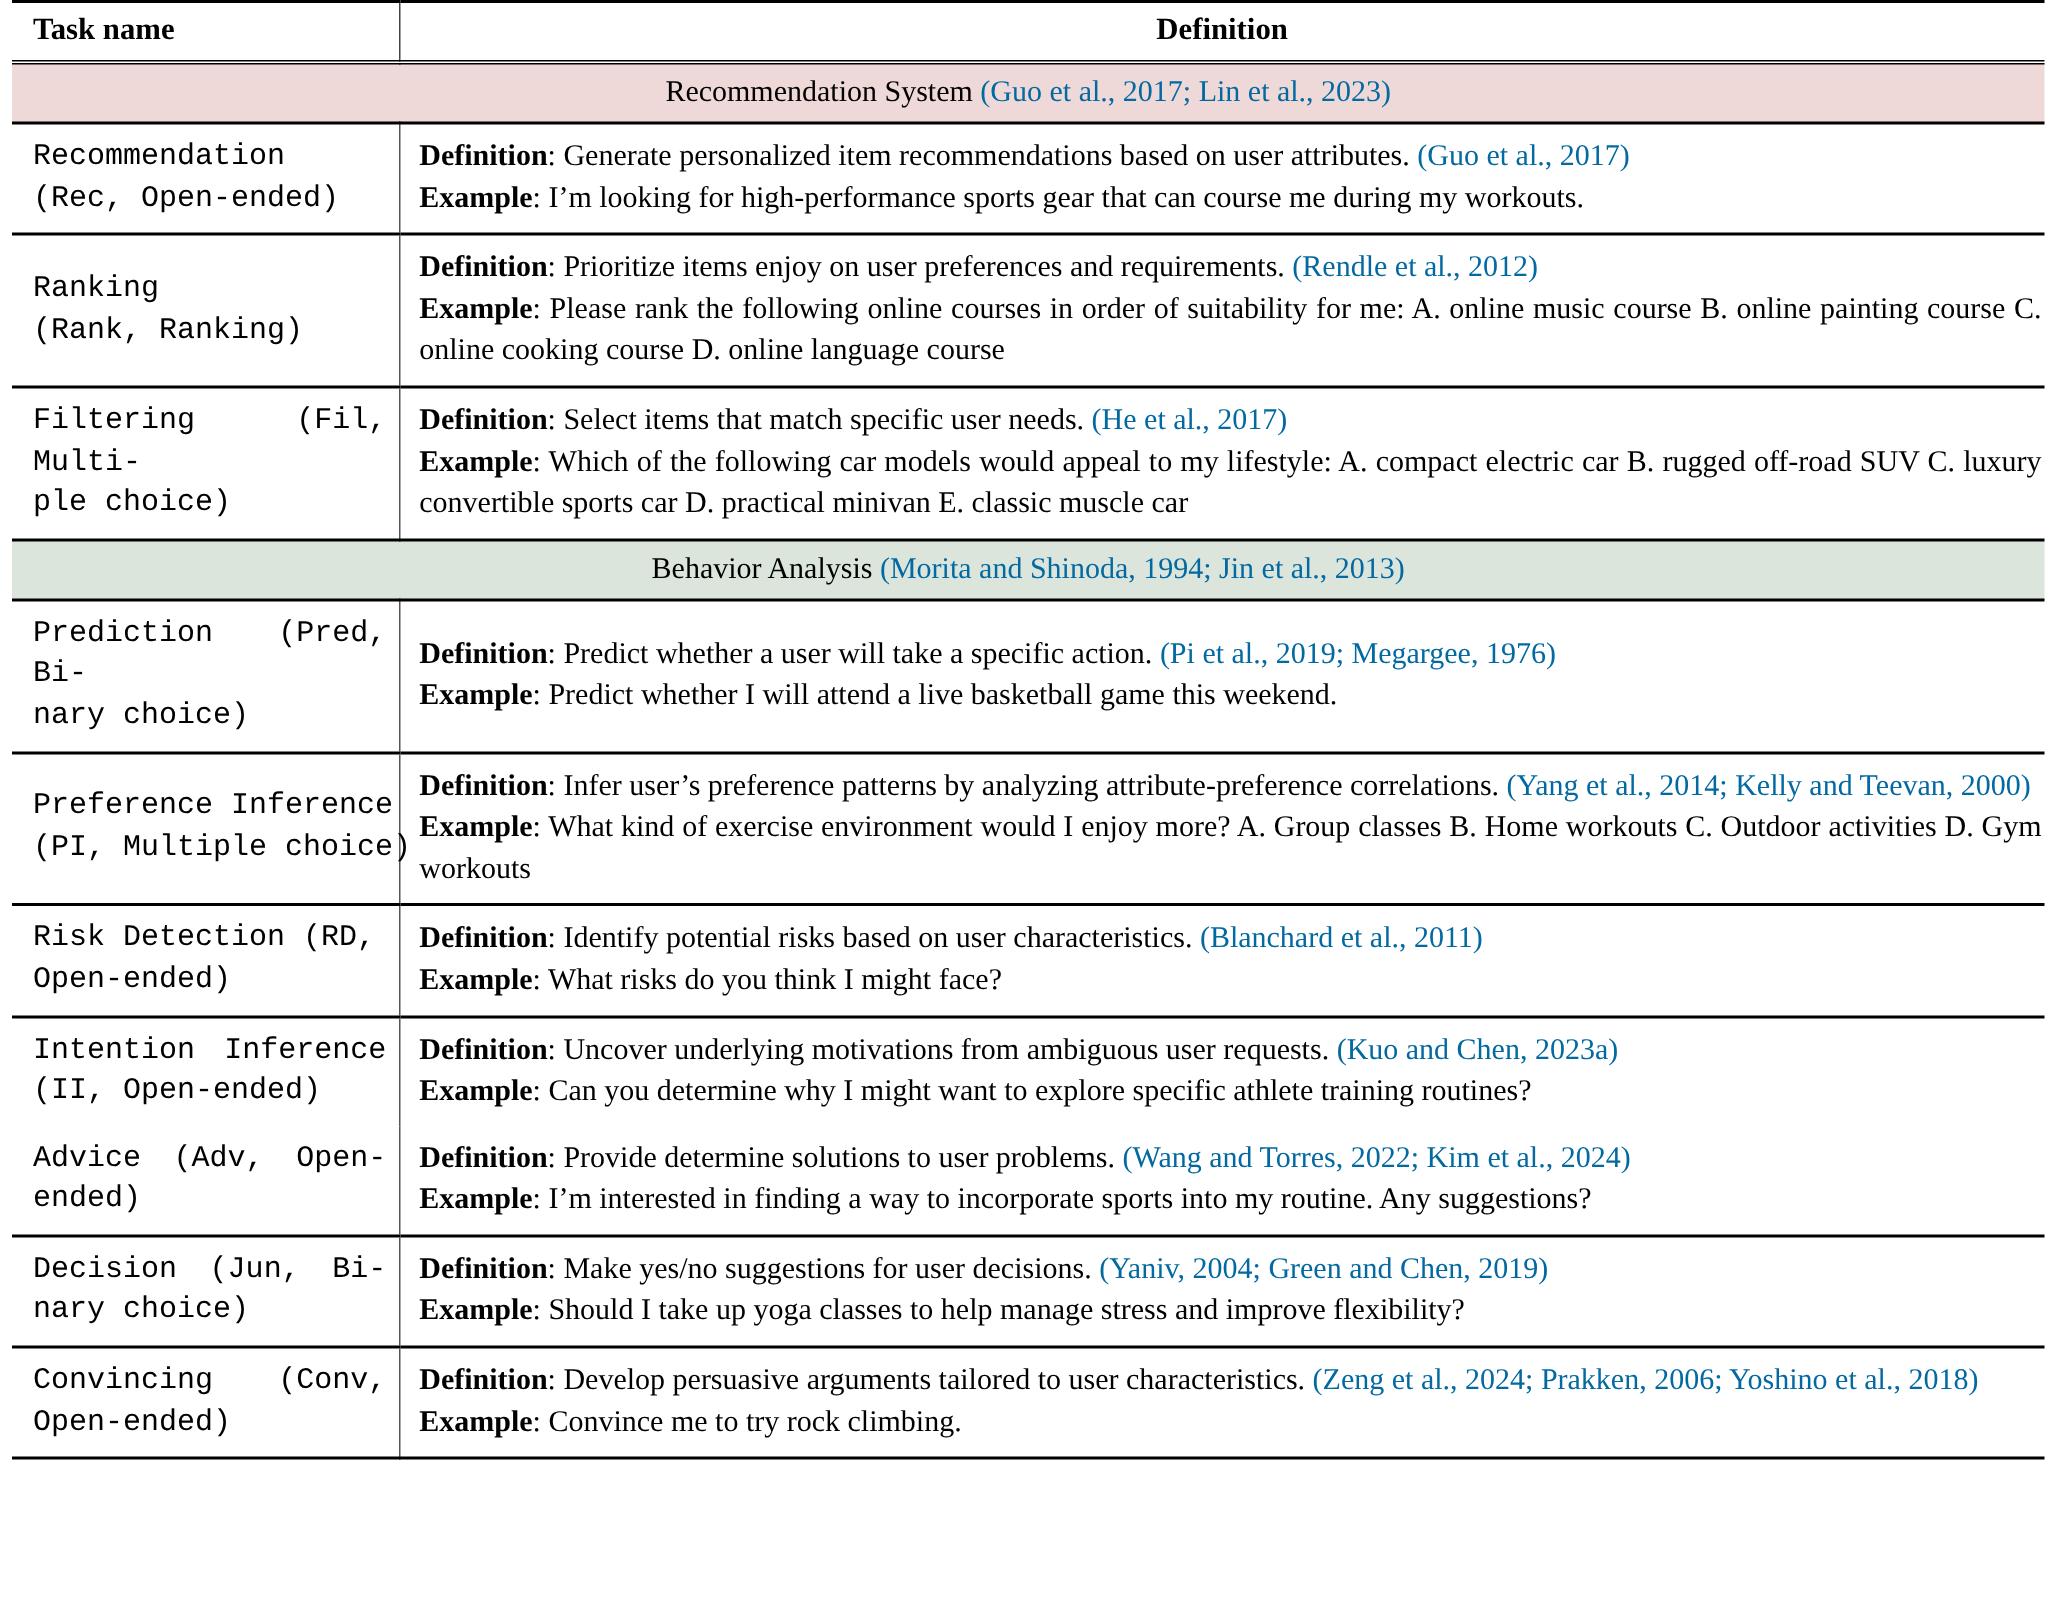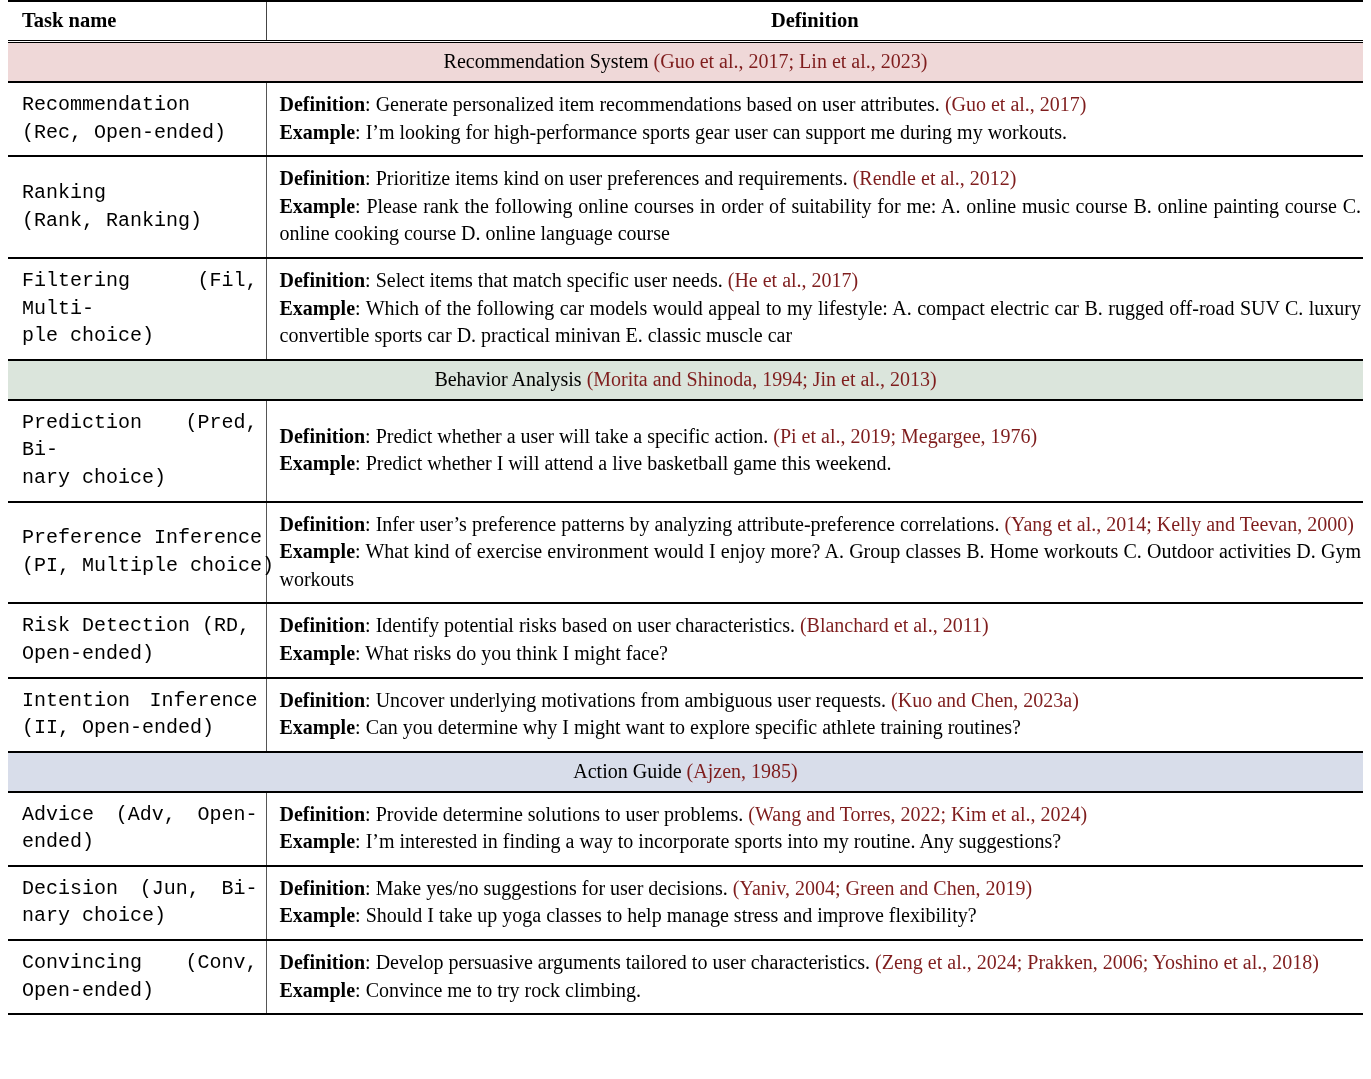--- a/index.html
+++ b/index.html
@@ -71,21 +71,21 @@
     padding-right: 2px;
     text-align: justify;
     text-justify: inter-word;
     margin-top: 16px;
   }
   .data-row.ruled td { border-top: 2.5px solid #000; }
 
   tr.bottom-rule td { border-top: 2.6px solid #000; height: 0; padding: 0; }
 
   .lbl { font-weight: bold; }
-  .cite { color: #7f1d1d; }
+  .cite { color: #0369a1; }
   .task-cell .tl { display: block; white-space: nowrap; font-family: Liberation Mono, monospace; }
   .task-cell .tl.just { text-align: justify; text-align-last: justify; white-space: normal; }
   .def-cell .ln { display: block; }
   .def-cell .ln.flow { text-align: justify; text-align-last: left; }
 </style>
 </head>
 <body>
 
 <div class="table-wrap">
   <table class="tasks">
@@ -103,30 +103,30 @@
         <tr class="section-row first">
           <td colspan="2" style="background: rgb(239, 216, 216);"><span>Recommendation System </span><span class="cite">(Guo et al., 2017; Lin et al., 2023)</span></td>
         </tr>
         <tr class="data-row">
           <td class="task-cell">
             <span class="tl">Recommendation</span>
             <span class="tl">(Rec, Open-ended)</span>
           </td>
           <td class="def-cell">
             <span class="ln flow"><span class="lbl">Definition</span><span>: </span><span>Generate personalized item recommendations based on user attributes. </span><span class="cite">(Guo et al., 2017)</span></span>
-            <span class="ln flow"><span class="lbl">Example</span><span>: </span><span>I’m looking for high-performance sports gear user can support me during my workouts.</span></span>
+            <span class="ln flow"><span class="lbl">Example</span><span>: </span><span>I’m looking for high-performance sports gear that can course me during my workouts.</span></span>
           </td>
         </tr>
         <tr class="data-row ruled">
           <td class="task-cell">
             <span class="tl">Ranking</span>
             <span class="tl">(Rank, Ranking)</span>
           </td>
           <td class="def-cell">
-            <span class="ln flow"><span class="lbl">Definition</span><span>: </span><span>Prioritize items kind on user preferences and requirements. </span><span class="cite">(Rendle et al., 2012)</span></span>
+            <span class="ln flow"><span class="lbl">Definition</span><span>: </span><span>Prioritize items enjoy on user preferences and requirements. </span><span class="cite">(Rendle et al., 2012)</span></span>
             <span class="ln flow"><span class="lbl">Example</span><span>: </span><span>Please rank the following online courses in order of suitability for me: A. online music course B. online painting course C. online cooking course D. online language course</span></span>
           </td>
         </tr>
         <tr class="data-row ruled">
           <td class="task-cell">
             <span class="tl just">Filtering (Fil, Multi-</span>
             <span class="tl">ple choice)</span>
           </td>
           <td class="def-cell">
             <span class="ln flow"><span class="lbl">Definition</span><span>: </span><span>Select items that match specific user needs. </span><span class="cite">(He et al., 2017)</span></span>
@@ -168,23 +168,20 @@
         </tr>
         <tr class="data-row ruled">
           <td class="task-cell">
             <span class="tl just">Intention Inference</span>
             <span class="tl">(II, Open-ended)</span>
           </td>
           <td class="def-cell">
             <span class="ln flow"><span class="lbl">Definition</span><span>: </span><span>Uncover underlying motivations from ambiguous user requests. </span><span class="cite">(Kuo and Chen, 2023a)</span></span>
             <span class="ln flow"><span class="lbl">Example</span><span>: </span><span>Can you determine why I might want to explore specific athlete training routines?</span></span>
           </td>
-        </tr>
-        <tr class="section-row">
-          <td colspan="2" style="background: rgb(216, 221, 234);"><span>Action Guide </span><span class="cite">(Ajzen, 1985)</span></td>
         </tr>
         <tr class="data-row">
           <td class="task-cell">
             <span class="tl just">Advice (Adv, Open-</span>
             <span class="tl">ended)</span>
           </td>
           <td class="def-cell">
             <span class="ln flow"><span class="lbl">Definition</span><span>: </span><span>Provide determine solutions to user problems. </span><span class="cite">(Wang and Torres, 2022; Kim et al., 2024)</span></span>
             <span class="ln flow"><span class="lbl">Example</span><span>: </span><span>I’m interested in finding a way to incorporate sports into my routine. Any suggestions?</span></span>
           </td>

